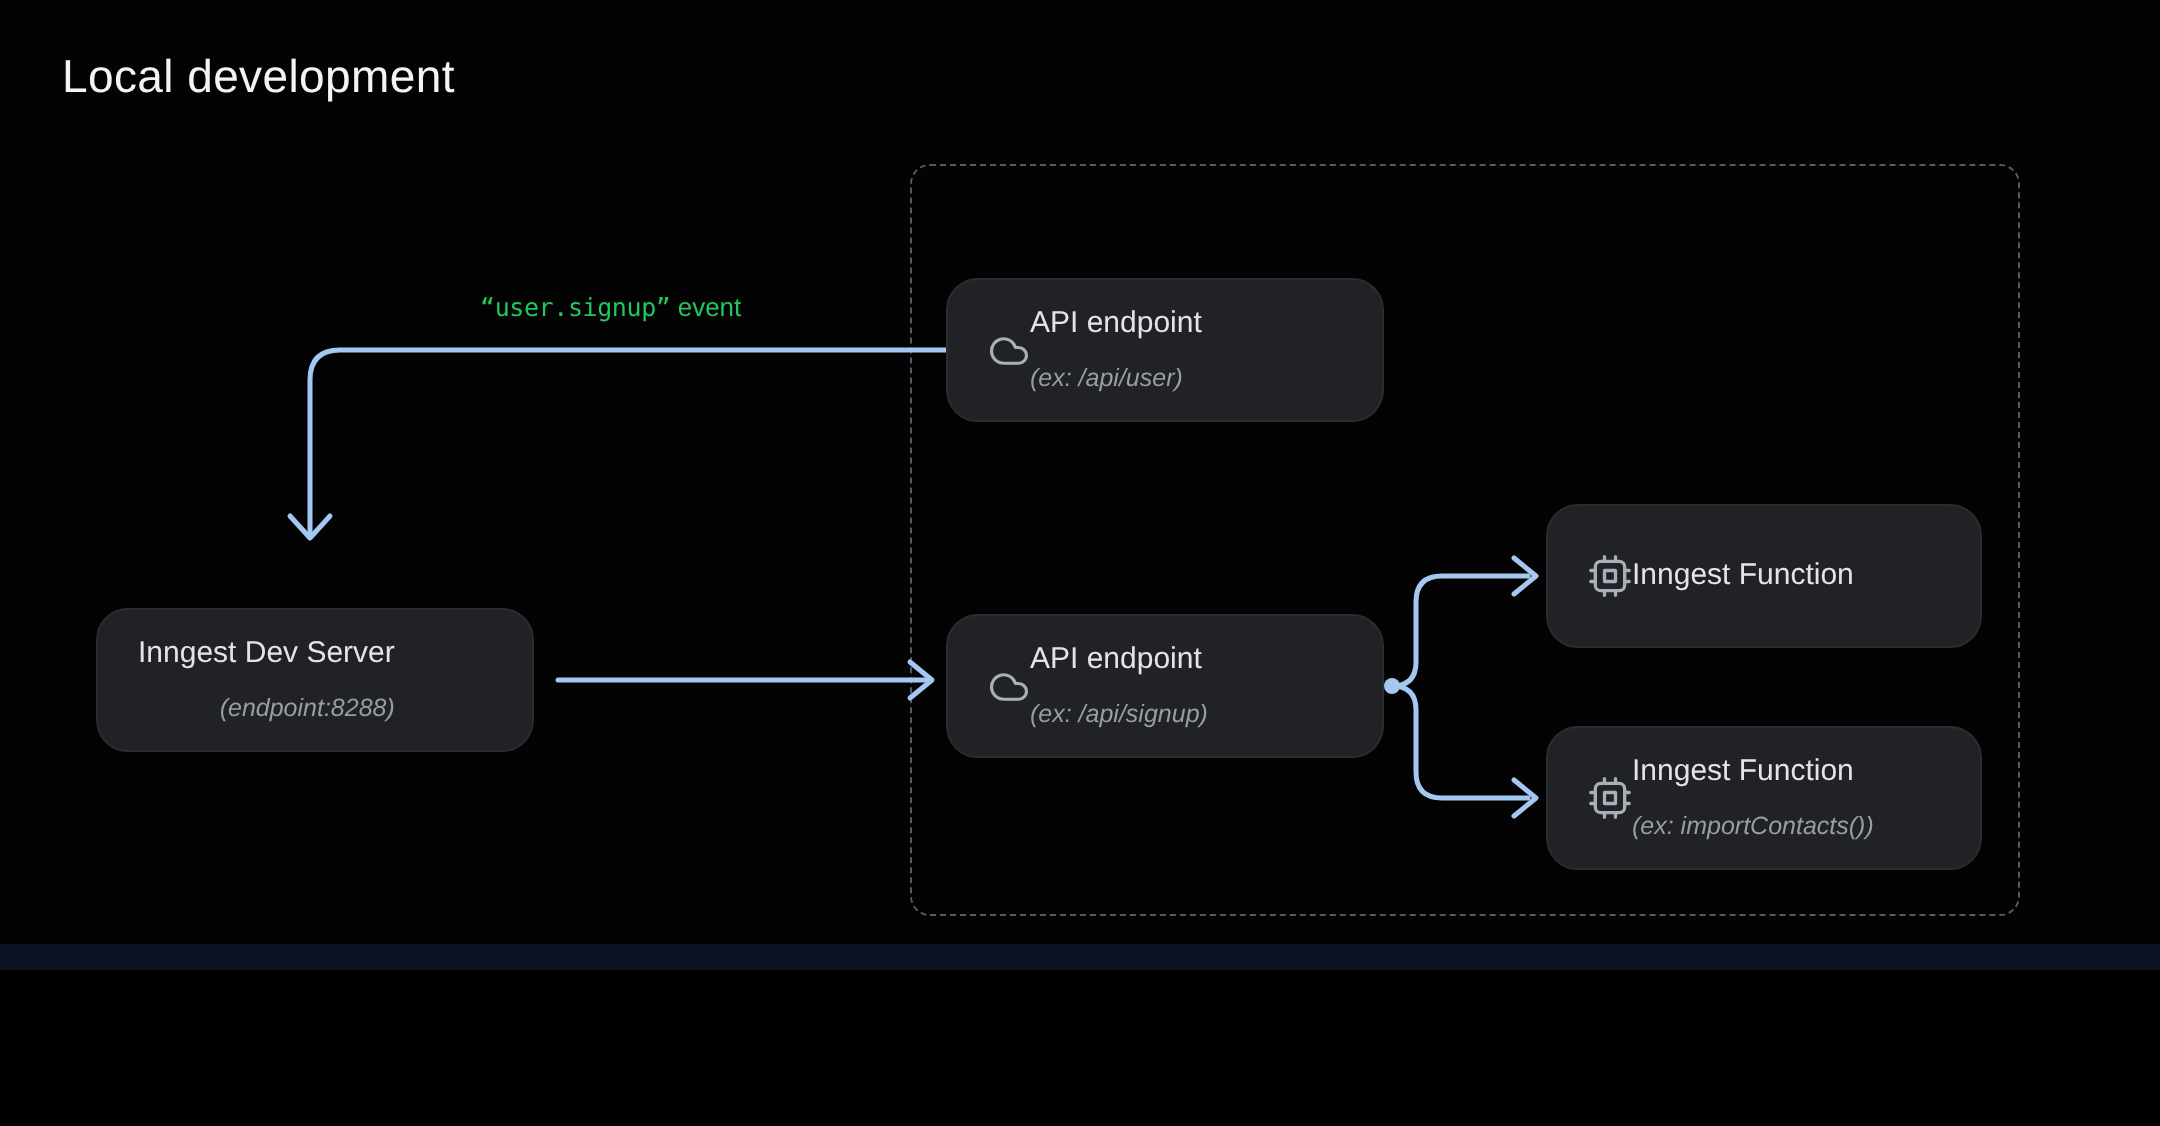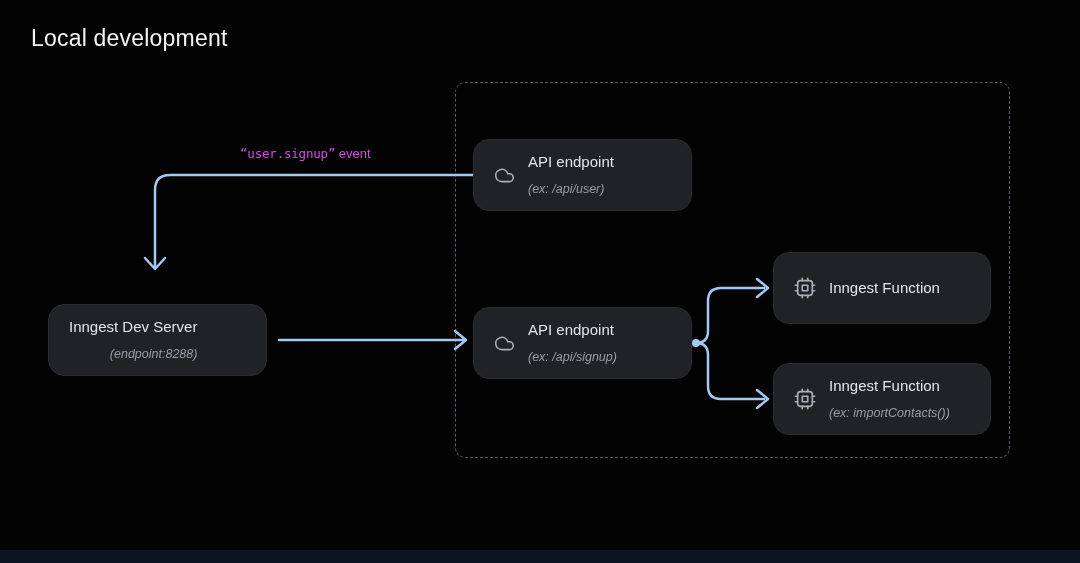--- a/index.html
+++ b/index.html
@@ -1,44 +1,44 @@
 <!DOCTYPE html>
 <html><head>
 <meta charset="utf-8">
 <style>
   html,body{margin:0;padding:0;background:#000;}
   .canvas{
-    position:relative;width:1080px;height:563px;background:#030303;
+    position:relative;width:1080px;height:485px;background:#030303;
     font-family:"Liberation Sans",sans-serif;overflow:hidden;
   }
   .page-title{
     position:absolute;left:31px;top:25px;margin:0;
     font-size:23px;font-weight:500;letter-spacing:.2px;color:#F4F4F4;
   }
   .app-label{
     position:absolute;left:456px;top:59px;
     font-size:13px;color:#8B919B;white-space:nowrap;
   }
   .app-label em{font-size:11.5px;color:#6F7682;font-style:italic;margin-left:4px;}
   .app-boundary{
     position:absolute;left:455px;top:82px;width:555px;height:376px;
     border:1px dashed #525B69;border-radius:10px;box-sizing:border-box;
   }
   .node{
     position:absolute;width:219px;height:72px;box-sizing:border-box;
     background:#212226;border:1px solid #2B2C30;border-radius:16px;
-    display:flex;align-items:center;padding:0 14px 0 20px;gap:13px;
+    display:flex;align-items:center;padding:0 14px 0 20px;
   }
   .node-icon{display:flex;color:#A9AFB8;flex:0 0 auto;}
   .node-text{display:flex;flex-direction:column;min-width:0;}
   .node-title{color:#E3E4E6;font-size:15px;line-height:18px;}
   .node-sub{color:#989DA5;font-size:12.5px;font-style:italic;line-height:15px;margin-top:11px;}
   .edges{position:absolute;left:0;top:0;pointer-events:none;}
   .edge-label{
-    position:absolute;left:240px;top:146px;font-size:13px;color:#d946ef;white-space:nowrap;text-align:center;
+    position:absolute;left:240px;top:146px;font-size:13px;color:#22c55e;white-space:nowrap;text-align:center;
   }
   .edge-label .mono{font-family:"DejaVu Sans Mono",monospace;font-size:12.5px;letter-spacing:-.2px;}
   .bottom-bar{position:absolute;left:0;bottom:0;width:100%;height:13px;background:#0C1322;}
 </style>
 </head>
 <body>
 
 <div class="canvas">
 
   <h1 class="page-title">Local development</h1>

